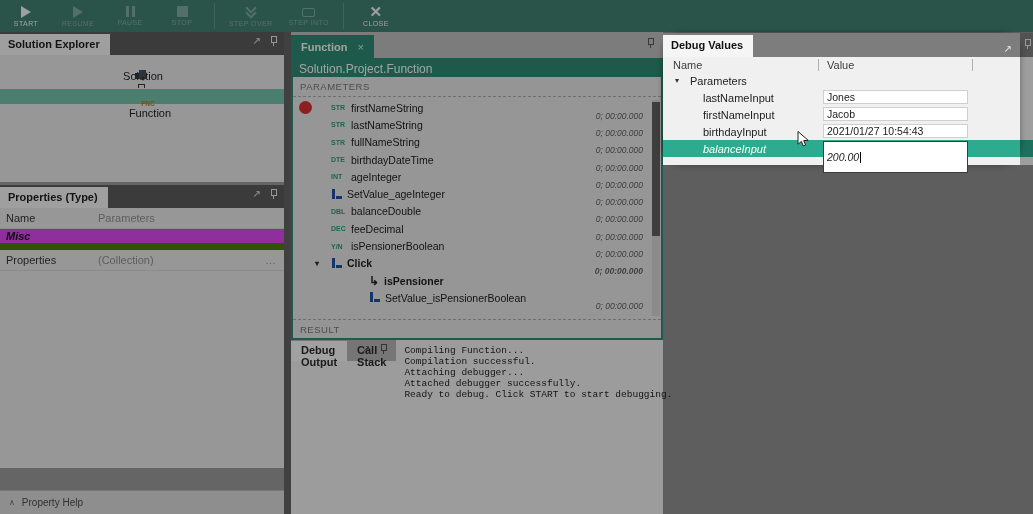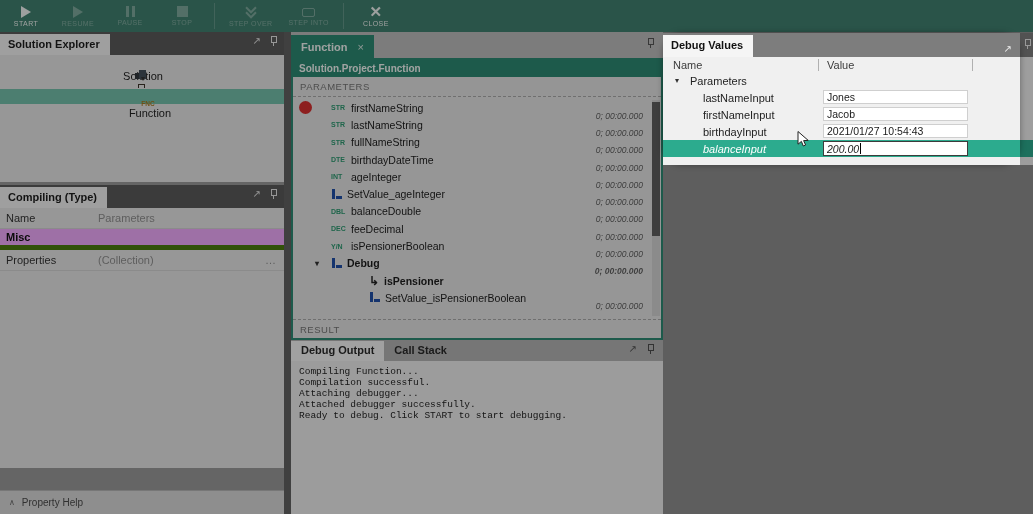--- a/index.html
+++ b/index.html
@@ -47,36 +47,36 @@
   .i-solution::after { content:""; position:absolute; left:4px; top:0; width:7px; height:9px; background:#43505a; }
   .i-project { width:12px; height:8px; background:#3d352b; border-radius:1px; margin-right:5px; margin-top:2px; }
   .i-project::before { content:""; position:absolute; left:3px; top:-3px; width:5px; height:3px;
     border:1px solid #3d352b; border-bottom:none; }
   .badge-fnc { font-size:6.5px; font-weight:bold; color:#a87a22; margin-right:4px; }
   .props-body { background:#e6e6e6; height:260px; font-size:11px; color:#333; }
   .prow { display:flex; align-items:center; height:21px; padding:0 6px; border-bottom:1px solid #d4d4d4; }
   .prow .plabel { width:92px; flex:0 0 92px; }
   .prow .pval { color:#8f8f8f; flex:1; }
   .prow .pell { color:#8f8f8f; padding-right:2px; }
-  .prow.section { font-weight:bold; color:#111; border-bottom:5px solid #4d7c0f; background:#f0abfc; }
+  .prow.section { font-weight:bold; color:#111; border-bottom:7px solid #4d7c0f; background:#d946ef;font-style:italic; }
   .prophelp { position:absolute; left:0; bottom:0; width:284px; height:24px; background:#d8d8d8;
     border-top:1px solid #b5b5b5; display:flex; align-items:center; font-size:10px; color:#4a4a4a; }
   .prophelp .chev { margin:0 7px 0 9px; font-size:8px; color:#666; }
   .splitter { position:absolute; left:284px; top:32px; width:7px; height:482px; background:#616161; }
 
   
   .center { position:absolute; left:291px; top:32px; width:372px; height:482px; }
   .tabstrip { height:26px; background:#bdbdbd; display:flex; align-items:flex-end; position:relative; }
   .fn-tab { background:#2c8972; color:#f2f6f4; font-size:11px; font-weight:bold; height:23px;
     display:flex; align-items:center; gap:10px; padding:0 10px 0 10px; min-width:68px; cursor:pointer; }
   .fn-tab .x { font-weight:normal; font-size:11px; color:#d9e7e2; }
   .strip-pin { position:absolute; right:8px; top:6px; color:#555; }
 
   .designer { height:282px; border:2px solid #2c8972; background:#e2e2e2; display:flex; flex-direction:column; position:relative; }
-  .crumb { height:17px; background:#2c8972; color:#f4f8f6; font-size:10px; font-weight:bold;
+  .crumb { height:17px; background:#2c8972; color:#f4f8f6; font-size:12px; font-weight:normal;
     display:flex; align-items:center; padding-left:6px; }
   .sect-label { height:19px; font-size:9.5px; letter-spacing:.5px; color:#767676;
     display:flex; align-items:center; padding-left:7px; }
   .paramlist { flex:1; border-top:1px dashed #a9a9a9; border-bottom:1px dashed #a9a9a9;
     position:relative; background:#e4e4e4; padding-top:2px; }
   .drow { display:flex; align-items:center; height:17.3px; position:relative; font-size:10.5px; color:#1c1c1c; padding-left:38px; }
   .drow.ind { padding-left:76px; }
   .drow.bold { font-weight:bold; }
   .drow .expander { position:absolute; left:22px; font-size:8px; color:#333; }
   .drow .bp { position:absolute; left:6px; width:13px; height:13px; border-radius:50%; background:#d62f2f; }
@@ -84,21 +84,21 @@
   .i-setvalue { width:11px; height:11px; margin-right:5px; flex:0 0 11px; }
   .i-setvalue::before { content:""; position:absolute; left:1px; top:0; width:3px; height:10px; background:#2050a8; }
   .i-setvalue::after { content:""; position:absolute; left:5px; top:7px; width:6px; height:3px; background:#2050a8; }
   .i-branch { font-size:12px; font-weight:bold; color:#222; margin-right:5px; line-height:10px; }
   .timer { margin-left:auto; padding-right:18px; font-size:8.5px; font-style:italic; color:#5e5e5e;margin-top:16px; }
   .vscroll { position:absolute; right:1px; top:3px; bottom:3px; width:8px; background:rgba(0,0,0,.07); }
   .vthumb { position:absolute; left:0; top:2px; width:8px; height:62%; background:#5e5e5e; }
   .resultbar { height:18px; display:flex; align-items:center; padding-left:7px;
     font-size:9.5px; letter-spacing:.5px; color:#767676; }
 
-  .debugout { height:174px; background:#ededed; display:flex; flex-direction:column; }
+  .debugout { height:174px; background:#ededed; display:flex; flex-direction:row; }
   .do-strip { height:21px; background:#b3b3b3; display:flex; align-items:flex-end; position:relative; }
   .do-tab { font-size:11px; font-weight:bold; color:#2a2a2a; padding:3px 10px; height:20px; cursor:pointer; }
   .do-tab.active { background:#f4f4f4; }
   .do-icons { position:absolute; right:8px; top:4px; display:flex; gap:9px; color:#4c4c4c; }
   .console { flex:1; padding:5px 8px; font-family:"Liberation Mono","DejaVu Sans Mono",monospace;
     font-size:9.5px; line-height:11px; color:#1e1e1e; white-space:pre; }
 
   
   .sliver-strip { position:absolute; left:1020px; top:33px; width:13px; height:24px; background:#7d7d7d; color:#e8e8e8; }
   .sliver-strip .i-pin { position:absolute; left:3px; top:6px; }
@@ -122,21 +122,21 @@
   .dv-colsep { position:absolute; top:2px; width:1px; height:12px; background:#b0b0b0; }
   .dv-row { height:17px; display:flex; align-items:center; position:relative; cursor:default; }
   .dv-row .nm { padding-left:40px; }
   .dv-row.group .nm { padding-left:27px; }
   .dv-row .garrow { position:absolute; left:12px; top:4px; font-size:8px; color:#333; }
   .dv-row.sel { background:#2cab8e;font-style:italic; }
   .dv-row.sel .nm { color:#fff; }
   .dv-input { position:absolute; left:160px; top:1px; width:145px; height:14px;
     border:1px solid #cfcfcf; background:#fff; font-family:"Liberation Sans",sans-serif;
     font-size:10.5px; color:#1a1a1a; padding:0 3px; display:flex; align-items:center; }
-  .dv-input.focus { border:1px solid #3c3c3c; height:15px; top:1px; }
+  .dv-input.focus { border:1px solid #3c3c3c; height:32px; top:1px; }
   .caret { display:inline-block; width:1px; height:11px; background:#000; margin-left:1px; }
 
   .cursor { position:absolute; left:797px; top:131px; z-index:60; }
 </style>
 </head>
 <body>
 
 <div class="toolbar">
     <div class="tb-btn">
       <span class="icn i-play"></span>
@@ -191,21 +191,21 @@
       </div>
       <div class="tree-row sel" style="padding-left: 16px;">
         <span class="tw"></span>
         <span class="badge-fnc">FNC</span>
         <span>Function</span>
       </div>
     </div>
 
   <div style="height:3px;"></div>
   <div class="hdrbar">
-    <div class="hdrtab">Compiling (Type)</div>
+    <div class="hdrtab">Properties (Type)</div>
     <div class="hdr-icons">
       <span class="icn i-float">↗</span>
       <span class="icn i-pin"></span>
     </div>
   </div>
   <div class="props-body">
       <div class="prow">
         <span class="plabel">Name</span>
         <span class="pval">Parameters</span>
       </div>
@@ -282,21 +282,21 @@
           <span class="timer">0; 00:00.000</span>
         </div>
         <div class="drow">
           <span class="tbadge">Y/N</span>
           <span>isPensionerBoolean</span>
           <span class="timer">0; 00:00.000</span>
         </div>
         <div class="drow bold">
           <span class="expander">▾</span>
           <span class="icn i-setvalue"></span>
-          <span>Debug</span>
+          <span>Click</span>
           <span class="timer">0; 00:00.000</span>
         </div>
         <div class="drow bold ind">
           <span class="i-branch">↳</span>
           <span>isPensioner</span>
         </div>
         <div class="drow ind">
           <span class="icn i-setvalue"></span>
           <span>SetValue_isPensionerBoolean</span>
           <span class="timer">0; 00:00.000</span>

